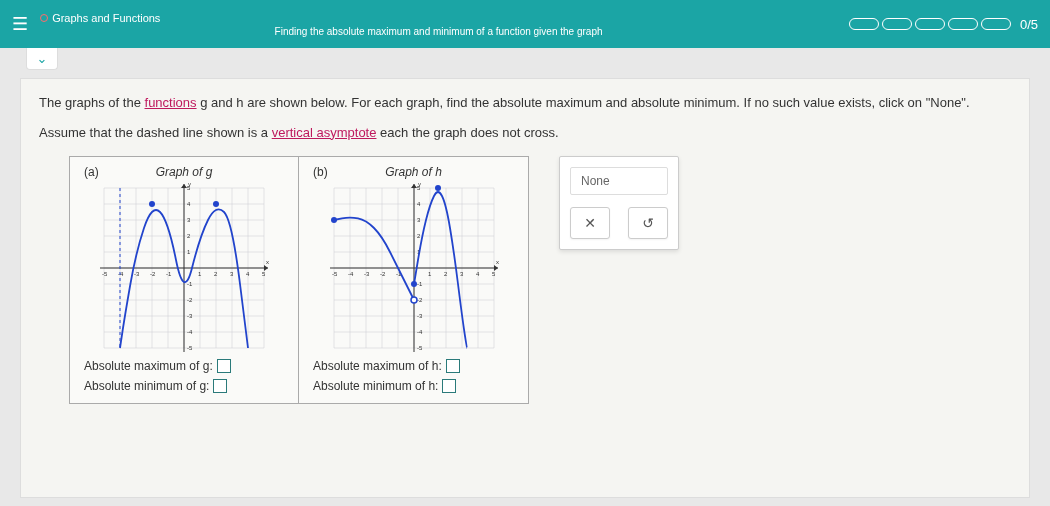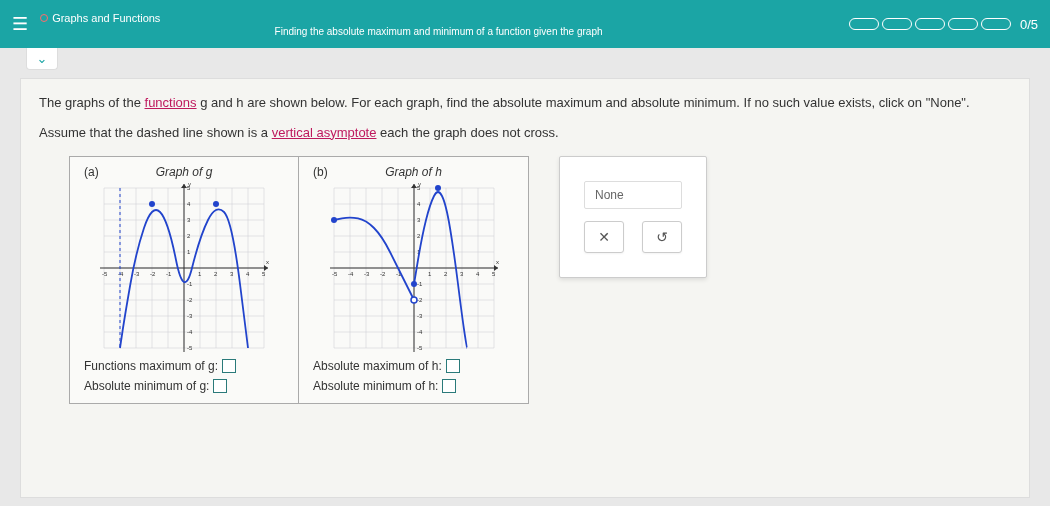--- a/index.html
+++ b/index.html
@@ -23,21 +23,21 @@
     
     .work-area { display: flex; gap: 0; margin-top: 14px; align-items: flex-start; margin-left: 30px; }
     .graph-panel { border: 1px solid #aaa; padding: 8px 14px 10px; background: #fafaf8; width: 230px; }
     .graph-panel + .graph-panel { border-left: none; }
     .panel-head { font-size: 12px; text-align: center; position: relative; margin-bottom: 4px; }
     .panel-head .lbl { position: absolute; left: 0; }
     .panel-head .ttl { font-style: italic; }
     .ans-line { font-size: 12px; margin-top: 6px; display: flex; align-items: center; gap: 4px; }
     .ans-box { width: 14px; height: 14px; border: 1px solid #2a7a7a; display: inline-block; background: #fff; cursor: text; }
     
-    .palette { margin-left: 30px; border: 1px solid #ccc; background: #fff; padding: 24px; width: 148px; box-shadow: 0 2px 4px rgba(0,0,0,.1); border-radius: 2px; }
+    .palette { margin-left: 30px; border: 1px solid #ccc; background: #fff; padding: 10px; width: 120px; box-shadow: 0 2px 4px rgba(0,0,0,.1); border-radius: 2px; }
     .none-btn { width: 100%; font-size: 12px; color: #666; text-align: left; background: #fff; border: 1px solid #ddd; padding: 6px 10px; border-radius: 2px; cursor: pointer; margin-bottom: 12px; }
     .tool-row { display: flex; gap: 18px; justify-content: center; }
     .tool-btn { width: 40px; height: 32px; border: 1px solid #ccc; border-radius: 3px; background: #fff; font-size: 14px; color: #555; cursor: pointer; display: flex; align-items: center; justify-content: center; box-shadow: 0 1px 2px rgba(0,0,0,.05); }
     
     svg.graph { display: block; margin: 0 auto; }
     .grid-line { stroke: #c8c8d0; stroke-width: 0.5; }
     .axis { stroke: #333; stroke-width: 1; }
     .tick-label { font-size: 6px; fill: #333; }
     .curve { stroke: #2244cc; stroke-width: 1.8; fill: none; }
     .dot-closed { fill: #2244cc; }
@@ -138,21 +138,21 @@
             <text class="tick-label" x="94" y="3">y</text>
           </g>
         <line class="asym" x1="26" y1="5" x2="26" y2="165"></line>
         <path id="curve-a" class="curve" d="M26,165 Q26,165 28.4,149 Q30.799999999999997,133 36.4,101 Q42,69 50,45 Q58,21 66,29 Q74,37 82,77 Q90,117 98,85 Q106,53 114,37 Q122,21 130,29 Q138,37 146,101 T154,165"></path>
         <g id="points-a">
             <circle class="dot-closed" cx="58" cy="21" r="3"></circle>
             <circle class="dot-closed" cx="122" cy="21" r="3"></circle>
           </g>
       </svg>
       <div class="ans-line">
-        <span>Functions maximum of g:</span>
+        <span>Absolute maximum of g:</span>
         <span class="ans-box"></span>
       </div>
       <div class="ans-line">
         <span>Absolute minimum of g:</span>
         <span class="ans-box"></span>
       </div>
     </div>
 
     <div class="graph-panel">
       <div class="panel-head">

